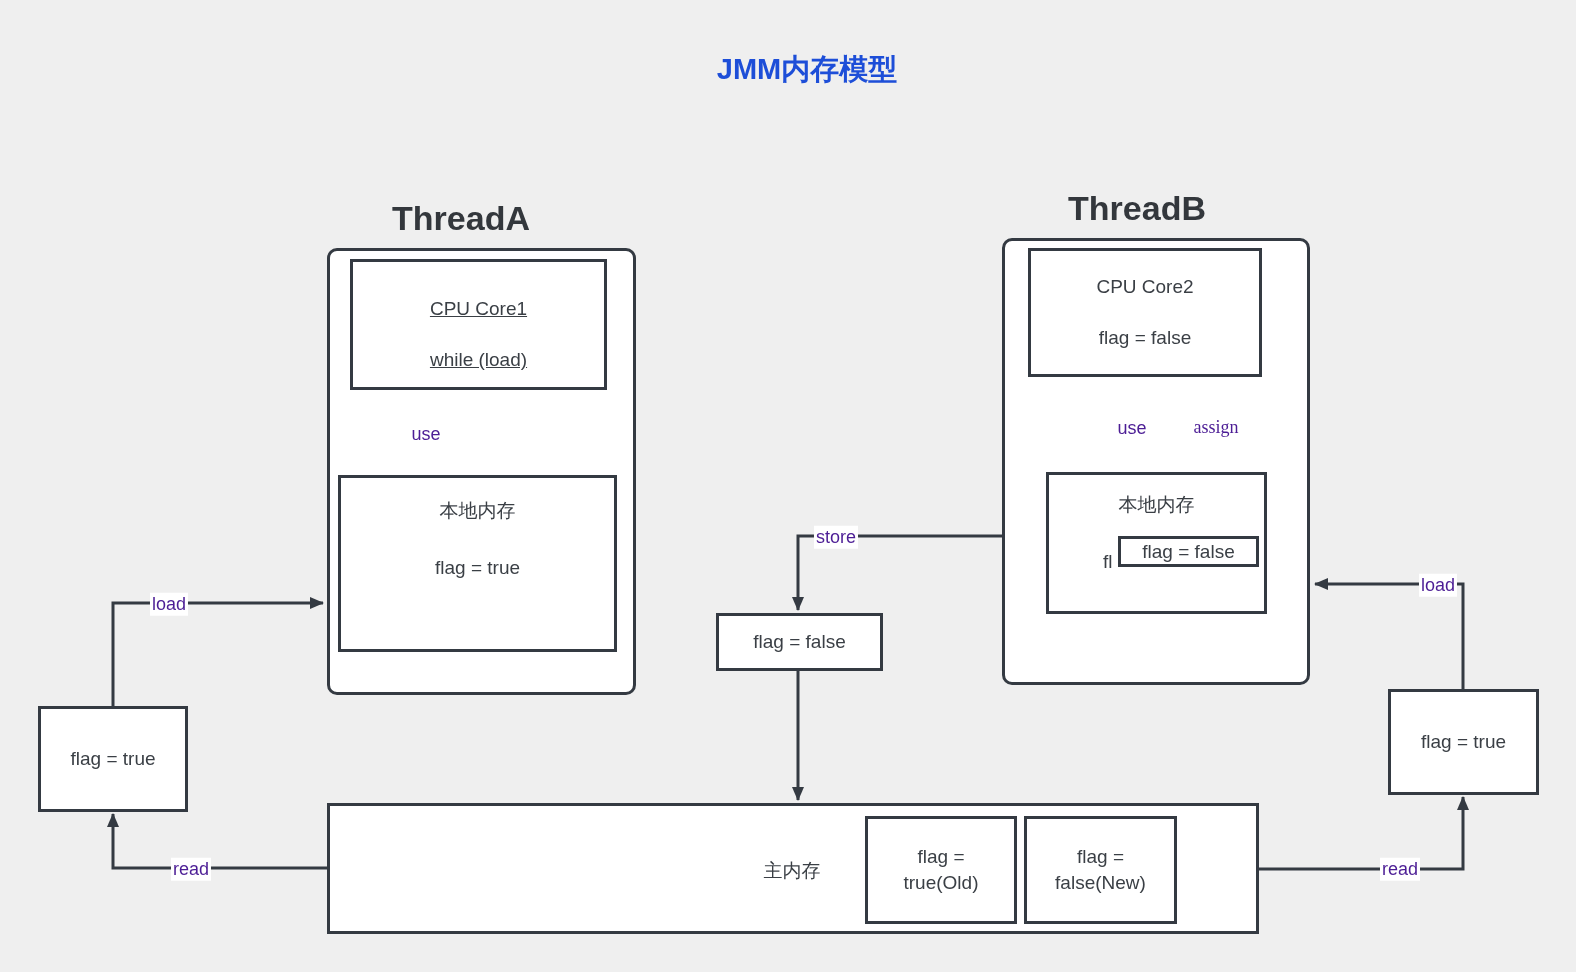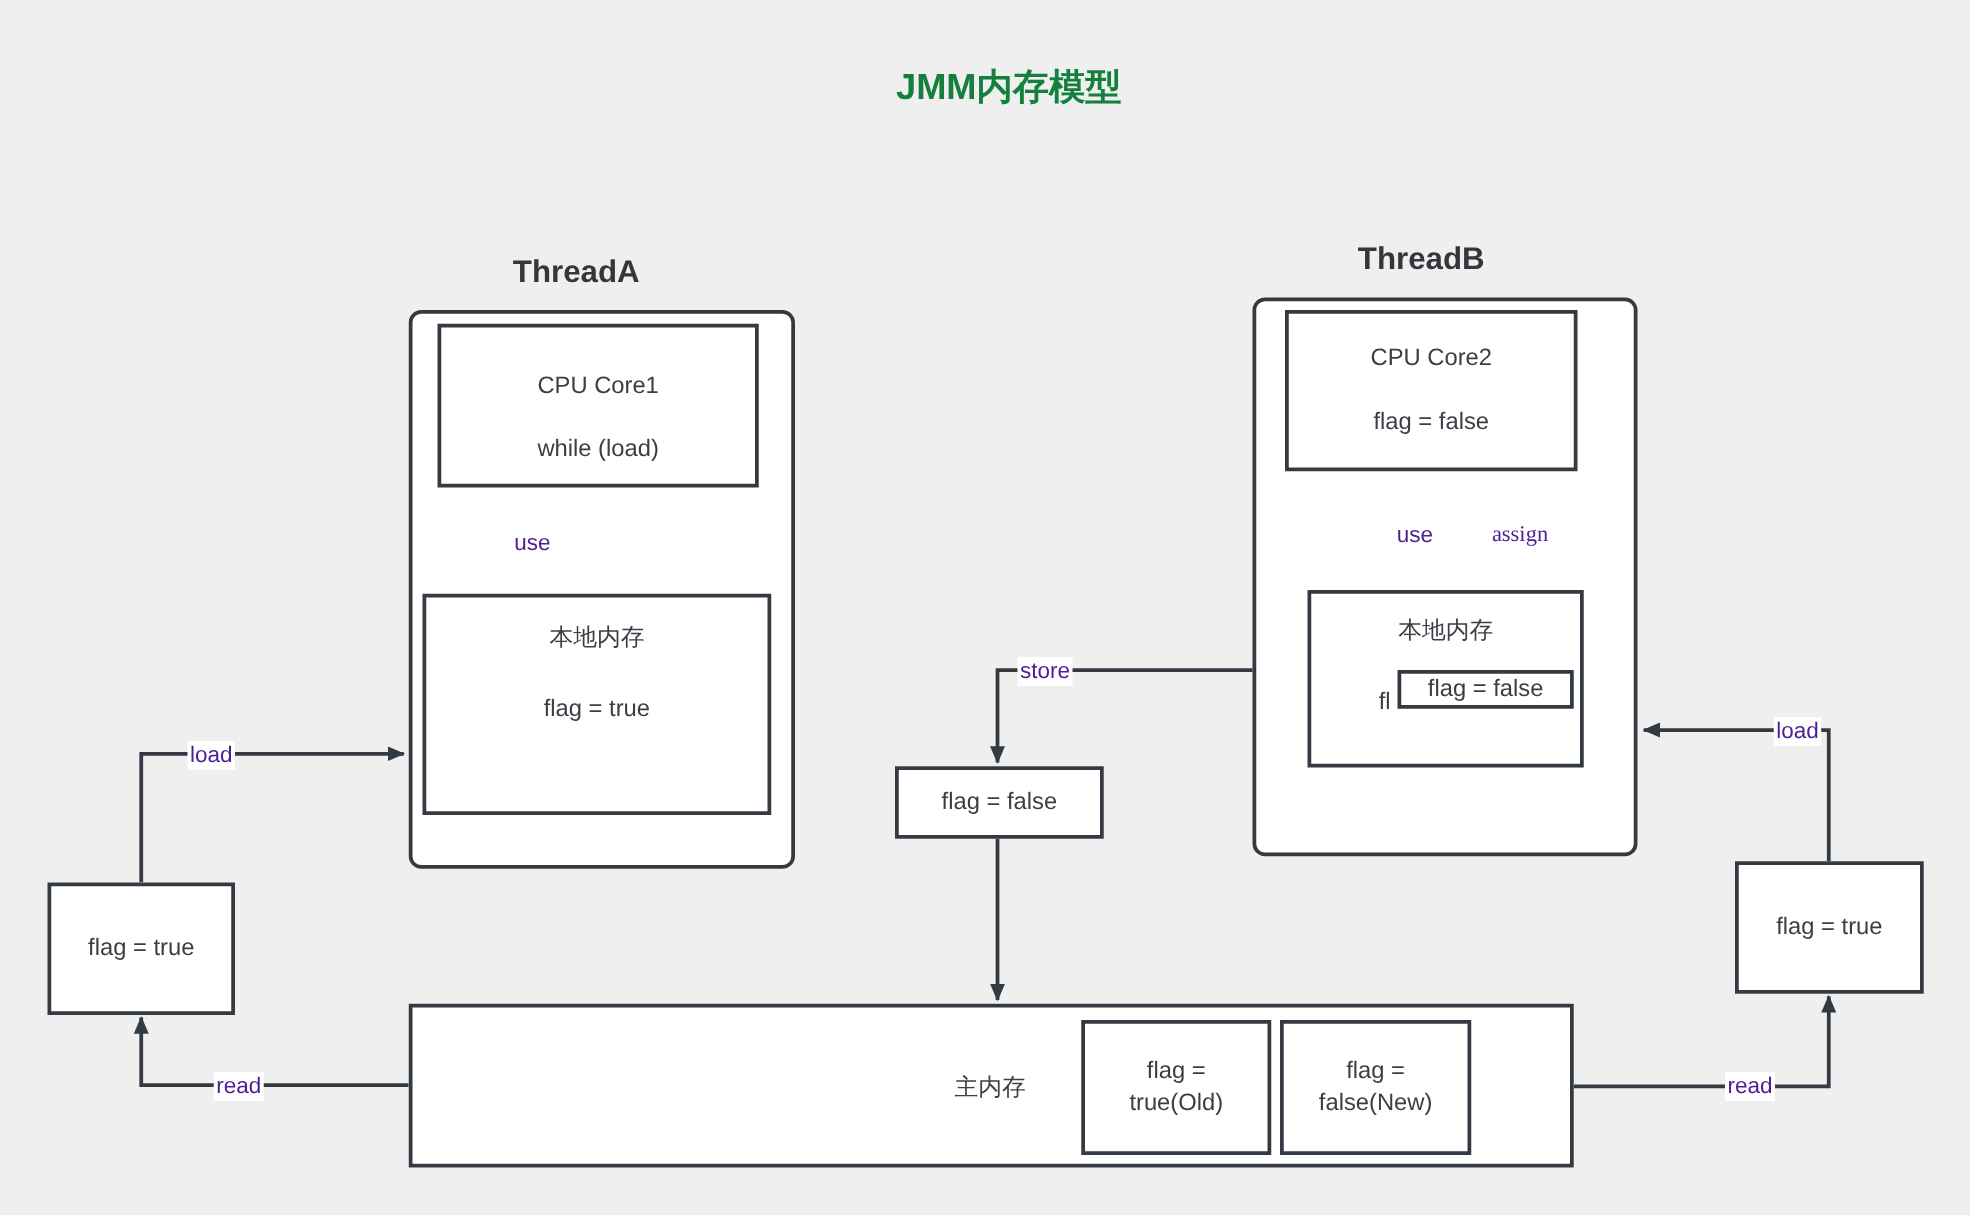--- a/index.html
+++ b/index.html
@@ -24,31 +24,31 @@
   .box{
     position:absolute;
     background:#ffffff;
     border:3px solid #343a42;
     box-sizing:border-box;
   }
   .rounded{border-radius:10px;}
   .heading{
     position:absolute;
     transform:translate(-50%,-50%);
-    font-size:25px;
+    font-size:34px;
     font-weight:bold;
     color:#33373c;
     white-space:nowrap;
   }
   .page-title{
     position:absolute;
     transform:translate(-50%,-50%);
     font-size:29px;
     font-weight:bold;
-    color:#15803d;
+    color:#1d4ed8;
     white-space:nowrap;
   }
   .edge-label{
     position:absolute;
     transform:translate(-50%,-50%);
     background:#ffffff;
     font-size:18px;
     color:#4c1d95;
     padding:0 2px;
     line-height:1.25;
@@ -113,21 +113,21 @@
       <path d="M1259,869 L1463,869 L1463,797" marker-end="url(#arr)"></path>
     </g>
   </svg>
 
   <div class="page-title" style="left:807px;top:70px;">JMM内存模型</div>
 
   <div class="heading" style="left:461px;top:218px;">ThreadA</div>
 
   <div class="box rounded" style="left:327px;top:248px;width:309px;height:447px;"></div>
 
-  <div class="box center-flex" style="left:350px;top:259px;width:257px;height:131px;padding-top:20px;">
+  <div class="box center-flex" style="left:350px;top:259px;width:257px;height:131px;padding-top:20px;text-decoration:underline;">
     <div class="btext">
       <div>CPU Core1</div>
       <div>while (load)</div>
     </div>
   </div>
 
   <div class="box col-flex" style="left:338px;top:475px;width:279px;height:177px;padding-top:20px;">
     <div class="btext">本地内存</div>
     <div class="btext" style="margin-top:31px;">flag = true</div>
   </div>

